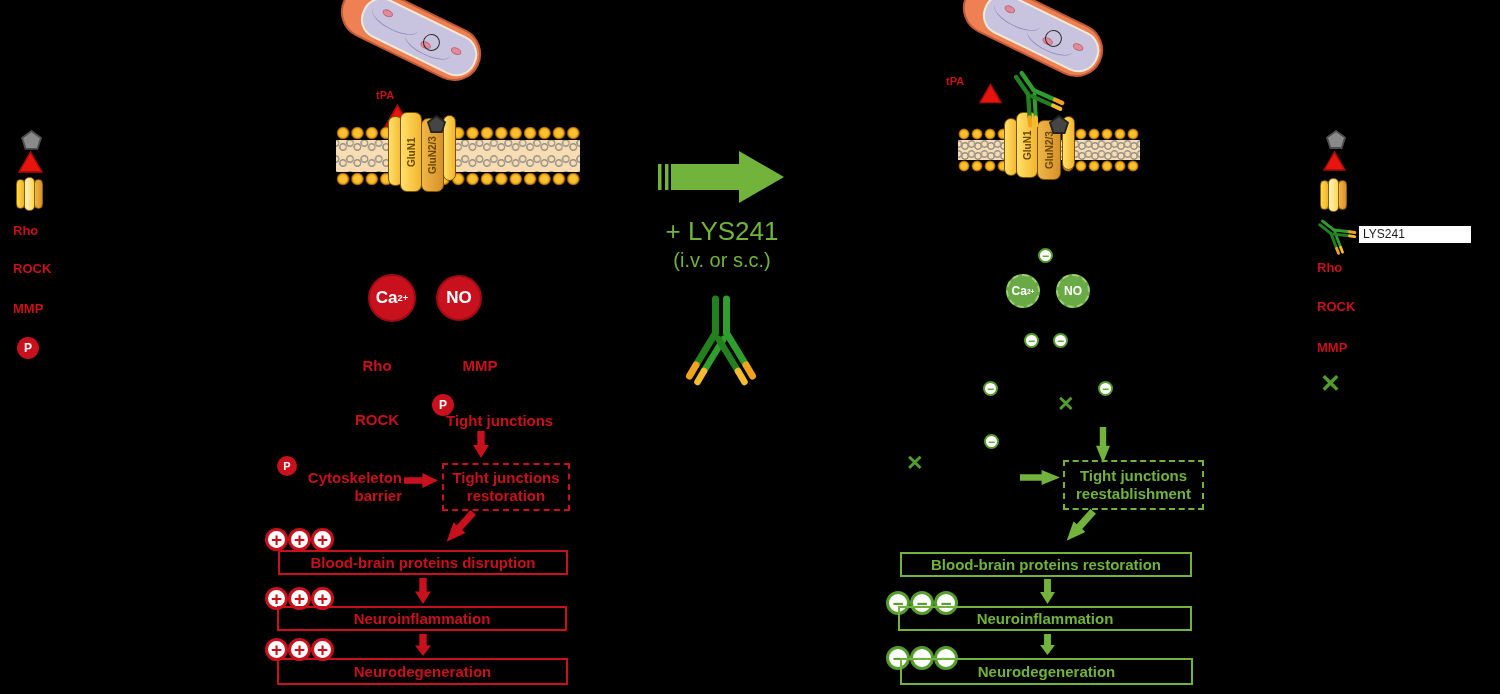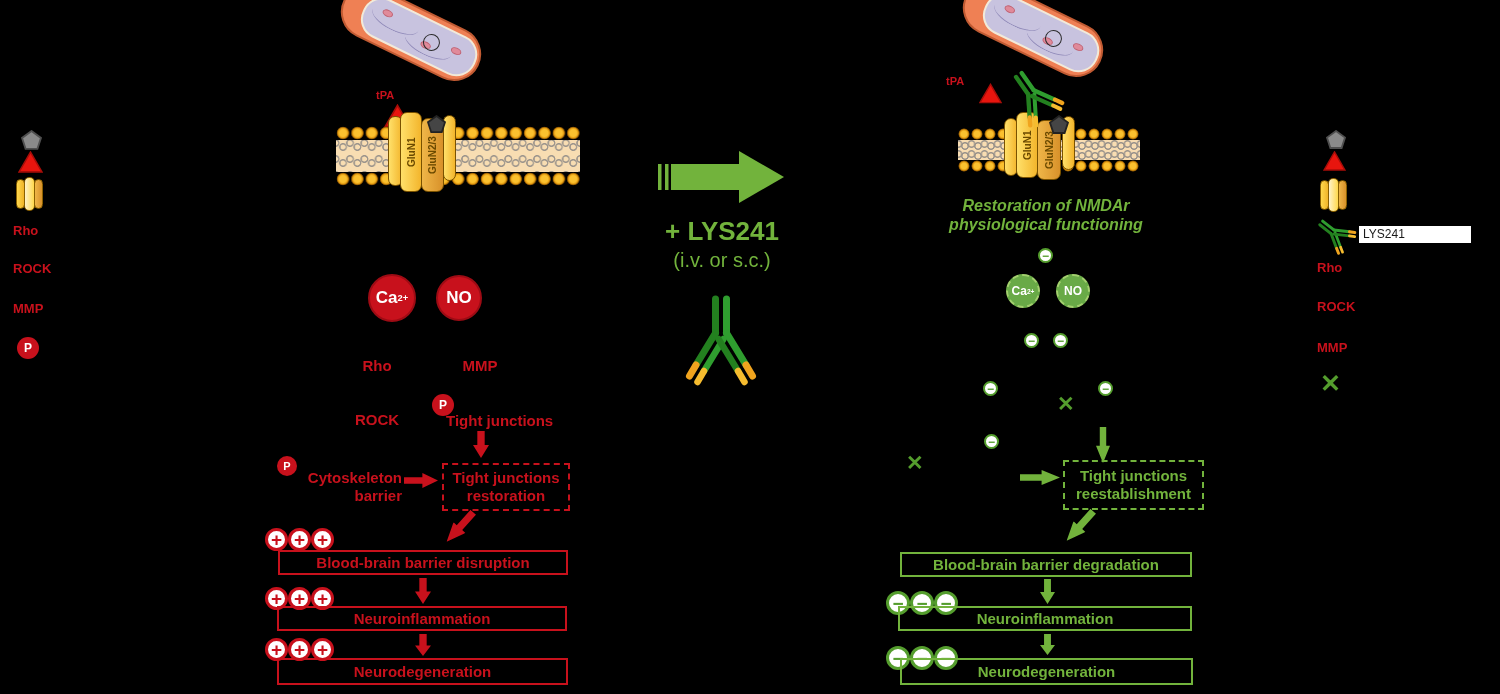--- a/index.html
+++ b/index.html
@@ -1,21 +1,21 @@
 <!DOCTYPE html>
 <html style="--red: #c8111c; --red_bright: #e8150e; --green: #72b33c; --green_dark: #549d2d; --green_fill: #69aa47; --vessel: #ef8054; --vessel_dark: #c05a32;"><head>
 <meta charset="utf-8">
 <style>
   html,body{margin:0;padding:0;background:#000;}
   .canvas{position:relative;width:1500px;height:694px;background:#000;overflow:hidden;
           font-family:"Liberation Sans",sans-serif;}
   .abs{position:absolute;}
   
   .red-t{color:var(--red);font-weight:bold;}
-  .green-t{color:var(--green);font-weight:bold;}
+  .green-t{color:var(--green);font-weight:normal;}
   .title{font-style:italic;font-weight:bold;text-align:center;}
   .ctr{text-align:center;}
   .rightal{text-align:right;}
   
   .rbox{border:2.5px solid var(--red);color:var(--red);font-weight:bold;font-size:15px;
         display:flex;align-items:center;justify-content:center;box-sizing:border-box;}
   .gbox{border:2.5px solid var(--green);color:var(--green);font-weight:bold;font-size:15px;
         display:flex;align-items:center;justify-content:center;box-sizing:border-box;}
   .dashedb{border-style:dashed;border-width:2.5px;flex-direction:column;line-height:18px;text-align:center;}
   
@@ -178,21 +178,21 @@
 
   <div class="abs rbox dashedb" style="left:442px;top:463px;width:128px;height:48px">
     <div>Tight junctions</div>
     <div>restoration</div>
   </div>
   <div class="abs arr red a-down" style="left:452px;top:507px;width:16px;height:40px;transform:rotate(42deg)"></div>
 
   <div class="abs badge b-plus" style="left:265px;top:528px">+</div>
   <div class="abs badge b-plus" style="left:288px;top:528px">+</div>
   <div class="abs badge b-plus" style="left:311px;top:528px">+</div>
-  <div class="abs rbox" style="left:278px;top:550px;width:290px;height:25px">Blood-brain barrier disruption</div>
+  <div class="abs rbox" style="left:278px;top:550px;width:290px;height:25px">Blood-brain proteins disruption</div>
 
   <div class="abs arr red a-down" style="left:415px;top:578px;width:16px;height:26px"></div>
   <div class="abs badge b-plus" style="left:265px;top:587px">+</div>
   <div class="abs badge b-plus" style="left:288px;top:587px">+</div>
   <div class="abs badge b-plus" style="left:311px;top:587px">+</div>
   <div class="abs rbox" style="left:277px;top:606px;width:290px;height:25px">Neuroinflammation</div>
 
   <div class="abs arr red a-down" style="left:415px;top:634px;width:16px;height:22px"></div>
   <div class="abs badge b-plus" style="left:265px;top:638px">+</div>
   <div class="abs badge b-plus" style="left:288px;top:638px">+</div>
@@ -238,24 +238,20 @@
         <span class="vtext">GluN2/3</span>
       </div>
     <svg style="position:absolute;left:45px;top:5px;width:20px;height:19px">
         <use href="#pentagon-dark"></use>
       </svg>
   </div>
   <svg class="abs" style="left:995px;top:47px;width:80px;height:100px;transform:rotate(-35deg) scale(0.62);transform-origin:40px 50px">
       <use href="#antibody"></use>
     </svg>
 
-  <div class="abs title green-t" style="left:946px;top:196px;width:200px;font-size:16px;line-height:19px">
-    <div>Restoration of NMDAr</div>
-    <div>physiological functioning</div>
-  </div>
 
   <div class="abs badge b-minus-sm" style="left:1038px;top:248px">−</div>
   <div class="abs circle c-green" style="left:1006px;top:274px;width:34px;height:34px;font-size:12px">
     <span>Ca</span>
       <sup>2+</sup>
   </div>
   <div class="abs circle c-green" style="left:1056px;top:274px;width:34px;height:34px;font-size:12px">NO</div>
 
   <div class="abs badge b-minus-sm" style="left:1024px;top:333px">−</div>
   <div class="abs badge b-minus-sm" style="left:1053px;top:333px">−</div>
@@ -266,21 +262,21 @@
   <div class="abs xmark" style="left:906px;top:452px;font-size:21px">✕</div>
 
   <div class="abs arr green a-down" style="left:1096px;top:427px;width:14px;height:36px"></div>
   <div class="abs arr green a-right" style="left:1020px;top:470px;width:40px;height:15px"></div>
   <div class="abs gbox dashedb" style="left:1063px;top:460px;width:141px;height:50px">
     <div>Tight junctions</div>
     <div>reestablishment</div>
   </div>
   <div class="abs arr green a-down" style="left:1072px;top:506px;width:16px;height:40px;transform:rotate(42deg)"></div>
 
-  <div class="abs gbox" style="left:900px;top:552px;width:292px;height:25px">Blood-brain barrier degradation</div>
+  <div class="abs gbox" style="left:900px;top:552px;width:292px;height:25px">Blood-brain proteins restoration</div>
   <div class="abs arr green a-down" style="left:1040px;top:579px;width:15px;height:25px"></div>
   <div class="abs badge b-minus-lg" style="left:886px;top:591px">−</div>
   <div class="abs badge b-minus-lg" style="left:910px;top:591px">−</div>
   <div class="abs badge b-minus-lg" style="left:934px;top:591px">−</div>
   <div class="abs gbox" style="left:898px;top:606px;width:294px;height:25px">Neuroinflammation</div>
   <div class="abs arr green a-down" style="left:1040px;top:634px;width:15px;height:21px"></div>
   <div class="abs badge b-minus-lg" style="left:886px;top:646px">−</div>
   <div class="abs badge b-minus-lg" style="left:910px;top:646px">−</div>
   <div class="abs badge b-minus-lg" style="left:934px;top:646px">−</div>
   <div class="abs gbox" style="left:900px;top:658px;width:293px;height:27px">Neurodegeneration</div>

